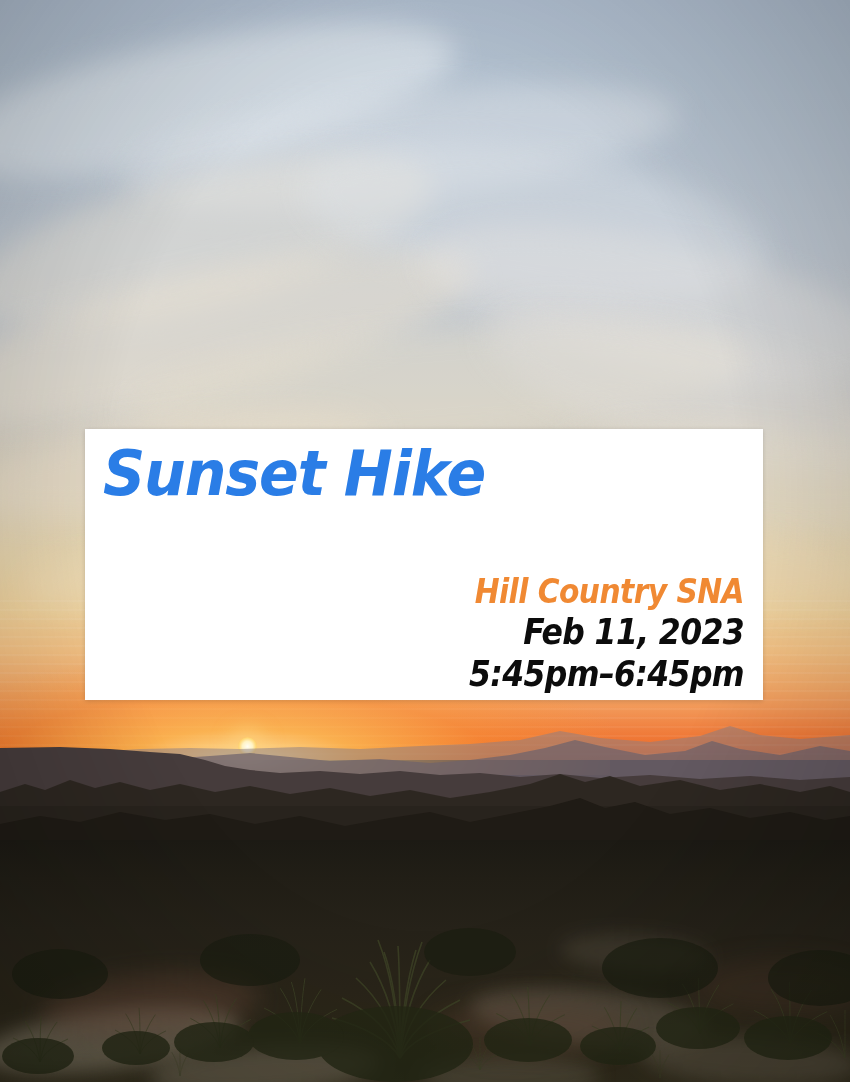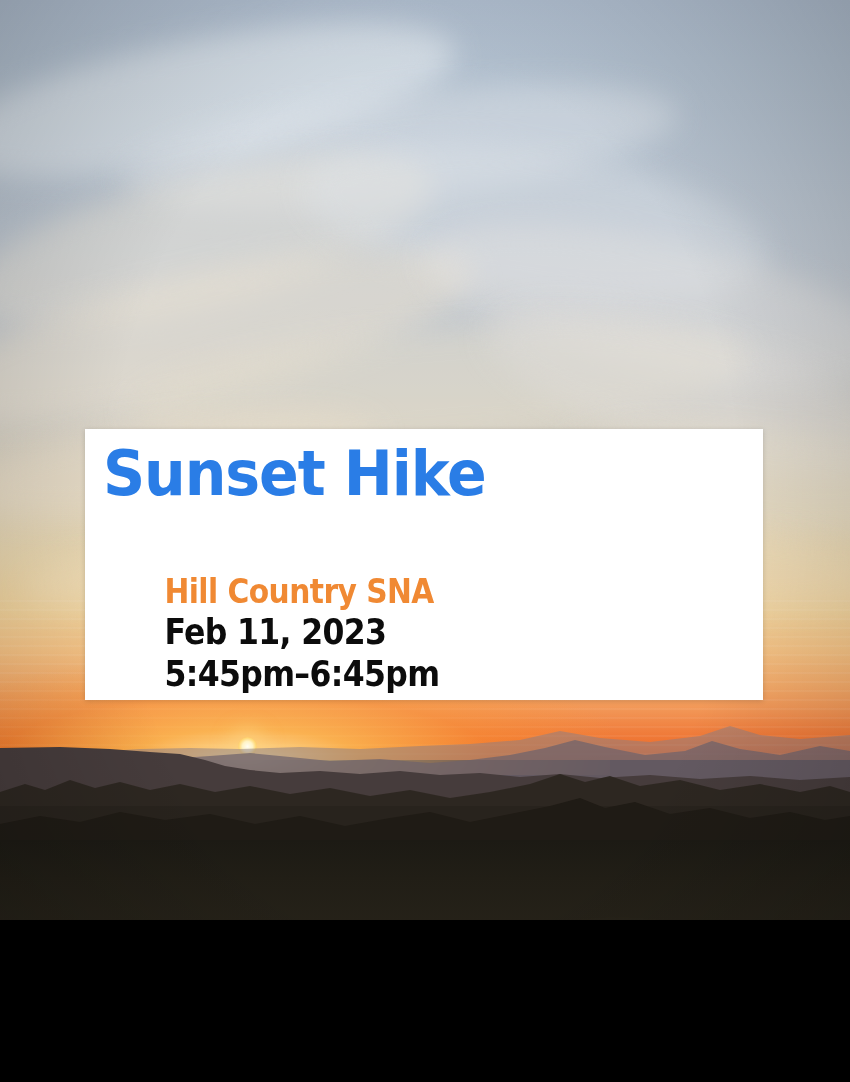--- a/index.html
+++ b/index.html
@@ -6,22 +6,23 @@
   * { margin:0; padding:0; box-sizing:border-box; }
   html,body {
     width:850px; height:1082px;
     background:#000;
     font-family:"Liberation Sans", sans-serif;
     overflow:hidden;
   }
 
   #poster {
     position:relative;
-    width:850px; height:920px;
+    width:850px; height:1082px;
     overflow:hidden;
+    font-style:italic;
   }
 
   
   .sky {
     position:absolute; left:0; top:0; width:850px; height:760px;
     background:linear-gradient(to bottom,
       #adbbcc   0px,
       #b0becd  60px,
       #b5c1ce 150px,
       #bcc5cf 250px,
@@ -191,21 +192,21 @@
     text-align:left;
     margin-top:4px;
     margin-left:3px;
     transform:scaleX(.93);
     transform-origin:left center;
     white-space:nowrap;
   }
 
   .card-lines {
     margin-top:auto;
-    text-align:left;
+    text-align:right;
     padding-right:2px;
     padding-bottom:2px;
   }
 
   .card-sub {
     font-family:"DejaVu Sans", sans-serif;
     font-weight:bold;
     font-size:33px;
     line-height:1.0;
     letter-spacing:-.6px;

